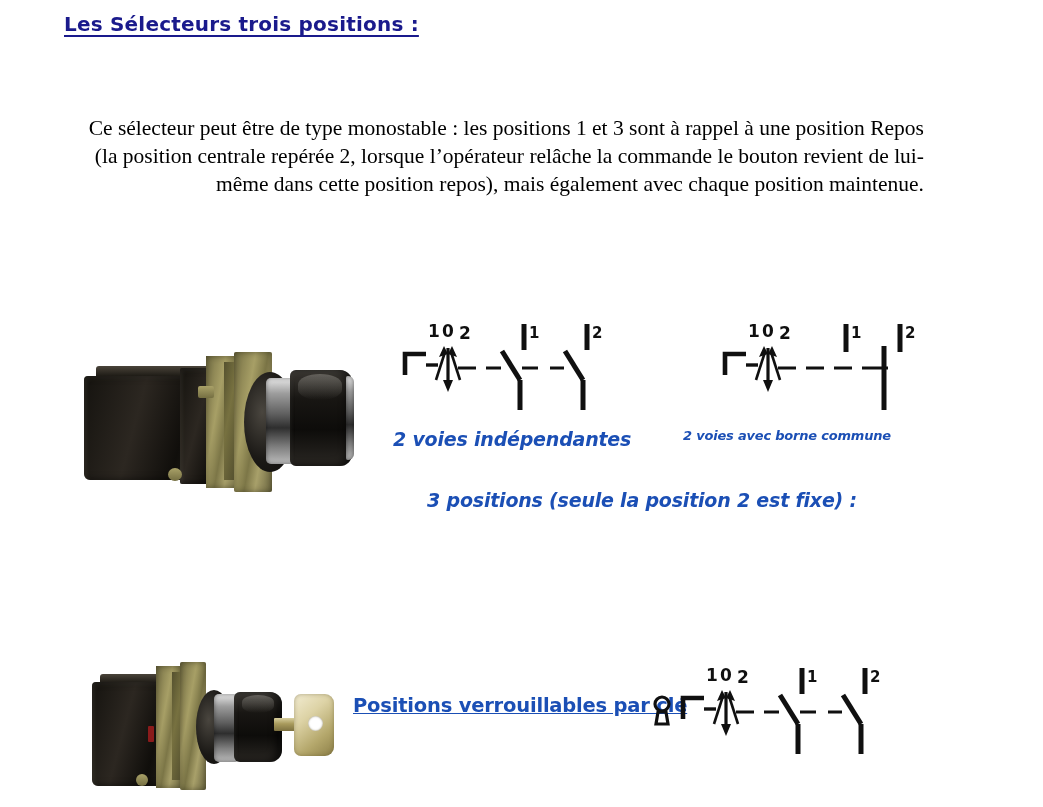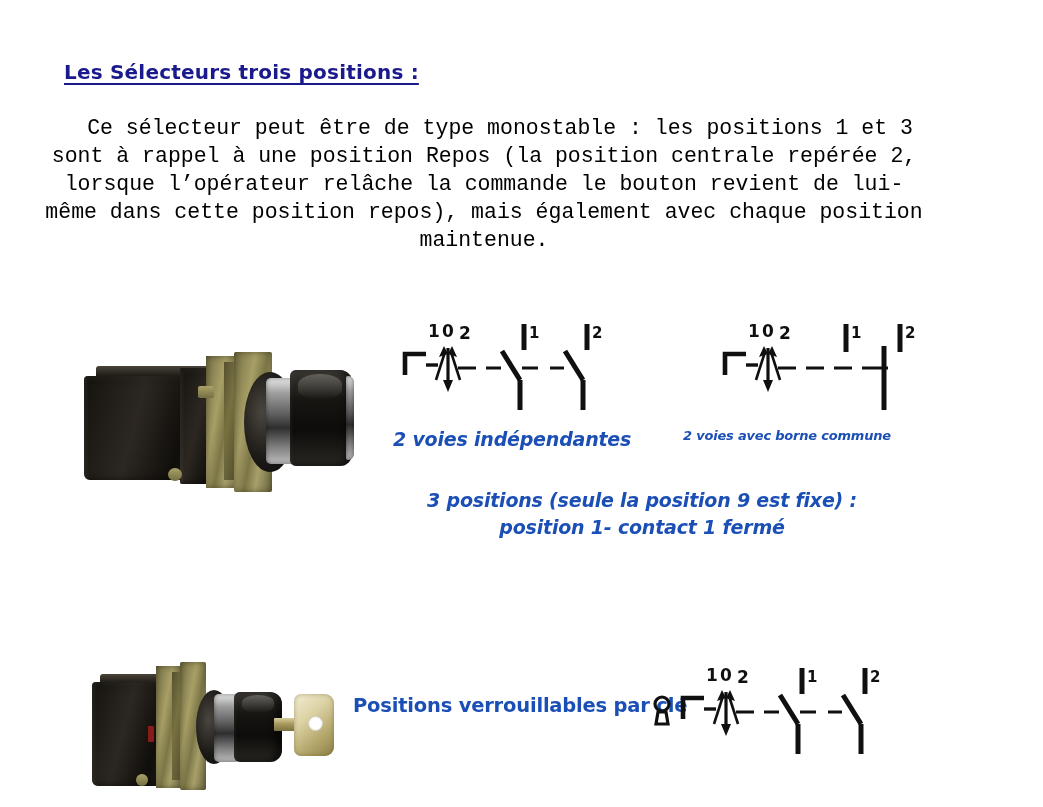--- a/index.html
+++ b/index.html
@@ -23,35 +23,34 @@
     left: 64px;
     top: 12px;
     font-family: "DejaVu Sans", "Liberation Sans", sans-serif;
     font-size: 20px;
     font-weight: bold;
     color: #1a1a8c;
     text-decoration: underline;
     text-underline-offset: 4px;
     letter-spacing: 0.2px;
     white-space: nowrap;
-    margin-top: 48px;
   }
 
   
   .body-paragraph {
     position: absolute;
     left: 44px;
     top: 92px;
     width: 880px;
-    font-family: Liberation Mono, monospace;
+    font-family: Liberation Serif, serif;
     font-size: 21.5px;
     line-height: 28px;
     color: #000000;
     text-indent: 32px;
-    text-align: center;
+    text-align: right;
   }
 
   
   .photo {
     position: absolute;
   }
   .photo-1 { left: 84px; top: 352px; width: 232px; height: 136px; }
   .photo-2 { left: 92px; top: 662px; width: 208px; height: 128px; }
 
   
@@ -162,20 +161,21 @@
     position: absolute;
     left: 353px;
     top: 694px;
     font-family: "DejaVu Sans", "Liberation Sans", sans-serif;
     font-weight: bold;
     font-style: normal;
     color: #1b4fb5;
     font-size: 19.5px;
     white-space: nowrap;
     letter-spacing: -0.2px;
+    text-decoration: underline;
   }
 
   
   .diagram { position: absolute; }
   .diagram-1 { left: 398px; top: 318px; }
   .diagram-2 { left: 718px; top: 318px; }
   .diagram-3 { left: 648px; top: 662px; }
 </style>
 </head>
 <body>
@@ -286,22 +286,21 @@
       <text x="44" y="19">0</text>
       <text x="61" y="21">2</text>
       <text x="133" y="20" font-size="15">1</text>
       <text x="187" y="20" font-size="15">2</text>
     </g>
   </svg>
 </div>
 <div class="caption caption-b">2 voies avec borne commune</div>
 
 <div class="info-block">
-  <div>3 positions (seule la position 9 est fixe) :</div>
-  <div>position 1- contact 1 fermé</div>
+  <div>3 positions (seule la position 2 est fixe) :</div>
 </div>
 
 <div class="caption-key">Positions verrouillables par clé</div>
 
 <div class="diagram diagram-3">
   <svg width="240" height="108" viewBox="0 0 240 108" xmlns="http://www.w3.org/2000/svg">
 
     <g fill="none" stroke="#101010" stroke-width="3.2">
       <circle cx="14" cy="42" r="7"></circle>
       <path d="M10 50 L8 62 L20 62 L18 50 Z" stroke-linejoin="miter"></path>

